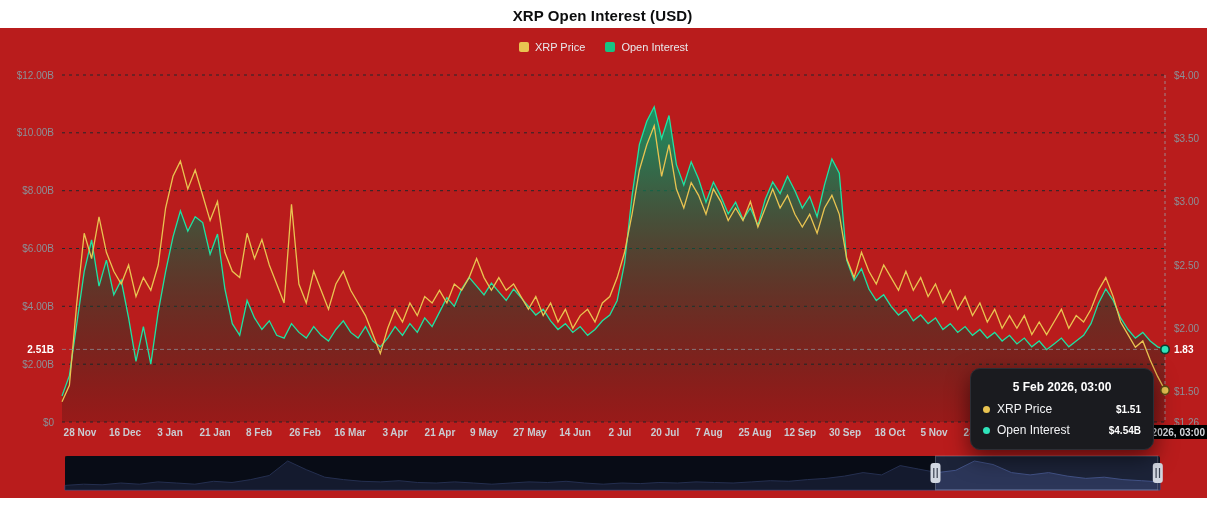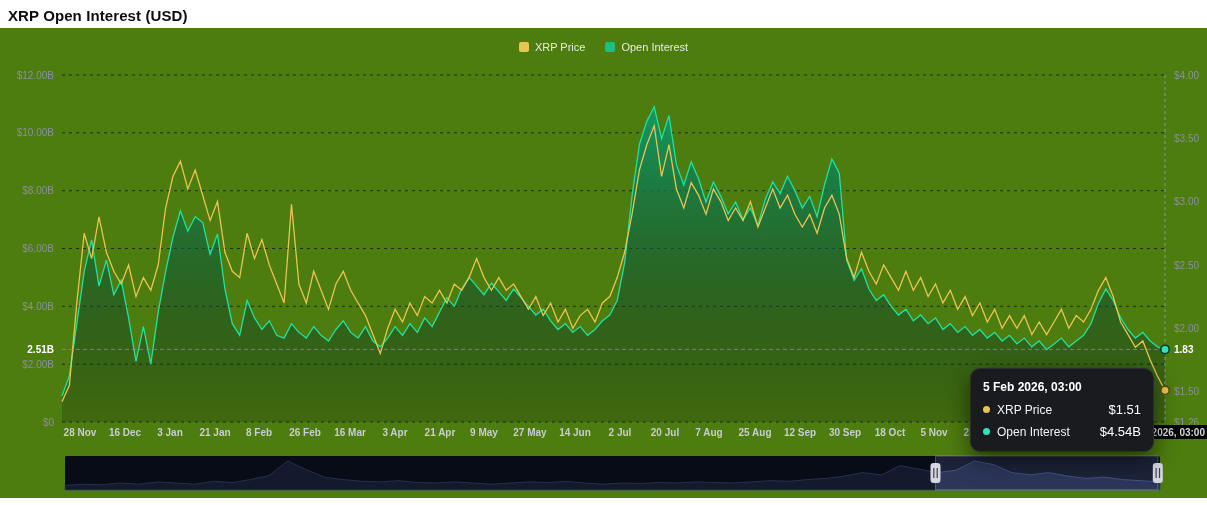--- a/index.html
+++ b/index.html
@@ -1,30 +1,30 @@
 <!DOCTYPE html>
 <html><head>
 <meta charset="utf-8">
 <style>
   * { box-sizing: border-box; margin: 0; padding: 0; }
   html,body { width: 1207px; background: #ffffff; font-family: "Liberation Sans", sans-serif; }
-  .page { width: 1207px; height: 505px; background: #ffffff; position: relative; overflow: hidden; }
+  .page { width: 1207px; height: 505px; background: #ffffff; position: relative; overflow: hidden; text-align: center; }
   .page-title { padding: 7px 10px 4px 8px; font-size: 15px; font-weight: 700; color: #0c0d0e; letter-spacing: .1px; }
-  .chart-wrap { position: relative; width: 1207px; height: 470px; background: #4d7c0f; }
+  .chart-wrap { position: relative; width: 1207px; height: 470px; background: #b91c1c; }
   svg { display: block; }
   .ax { font-family: "Liberation Sans", sans-serif; }
   .legend { position: absolute; top: 13px; left: 0; right: 0; display: flex; justify-content: center; gap: 20px; z-index: 3; }
   .legend-item { display: flex; align-items: center; gap: 6px; cursor: pointer; }
   .legend-swatch { width: 10px; height: 10px; border-radius: 2px; display: inline-block; }
   .legend-label { font-size: 11px; color: #e8eaed; }
   .tooltip { position: absolute; left: 970px; top: 340px; width: 184px; background: #1a1b1f; border: 1px solid #2c2e35; border-radius: 10px; padding: 11px 12px 12px 12px; box-shadow: 0 8px 22px rgba(0,0,0,.55); z-index: 6; }
   .tt-title { color: #ffffff; font-weight: 700; font-size: 12px; margin-bottom: 8px; }
   .tt-row { display: flex; align-items: center; gap: 7px; margin-top: 7px; font-size: 12px; color: #f2f3f5; }
   .tt-dot { width: 7px; height: 7px; border-radius: 50%; flex: 0 0 auto; }
-  .tt-val { margin-left: auto; font-weight: 400; font-size: 13px; color: #ffffff; }
+  .tt-val { margin-left: auto; font-weight: 700; font-size: 10px; color: #ffffff; }
 </style>
 </head>
 <body>
 
 <div class="page">
   <div class="page-title">XRP Open Interest (USD)</div>
 
   <div class="chart-wrap">
 
     <div class="legend">

